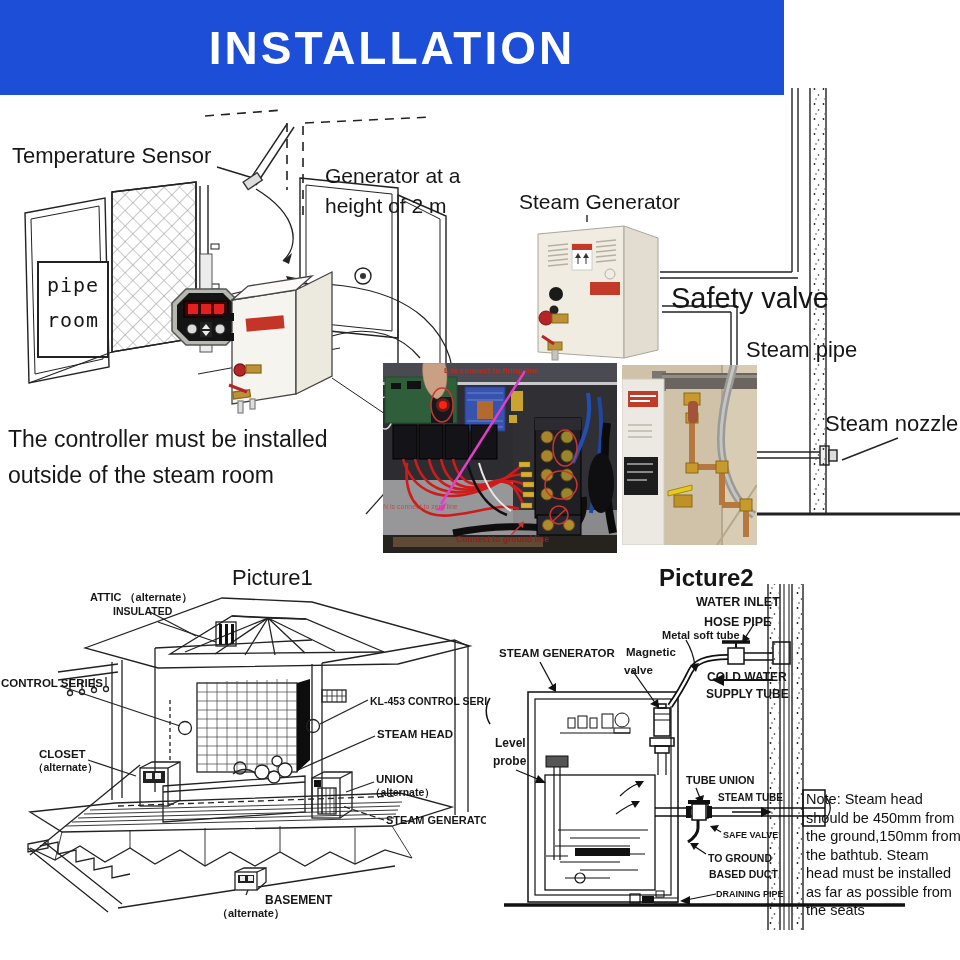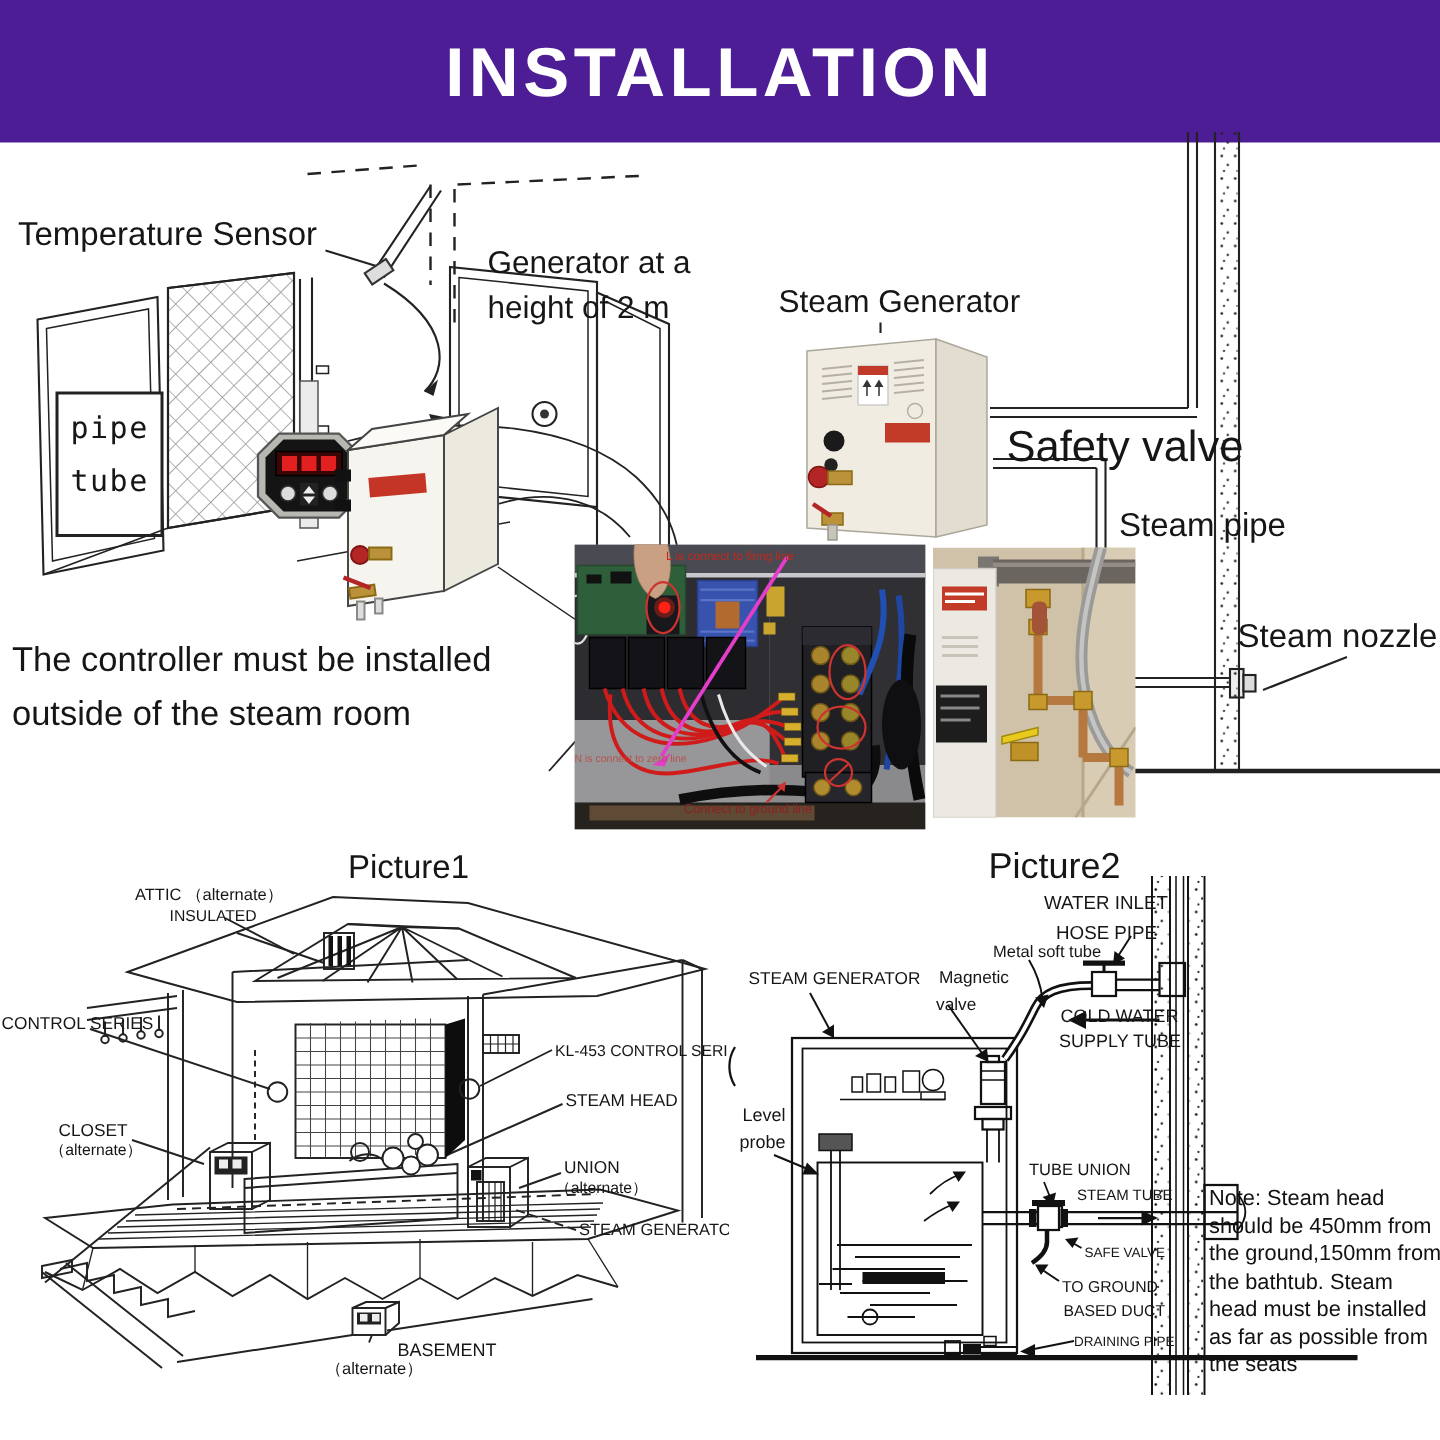--- a/index.html
+++ b/index.html
@@ -1,24 +1,24 @@
 <!DOCTYPE html>
 <html><head>
 <meta charset="utf-8">
 <style>
   html,body{margin:0;padding:0;background:#fff;}
   #app{position:relative;width:960px;height:960px;background:#ffffff;overflow:hidden;
        font-family:"Liberation Sans",sans-serif;color:#161616;}
   .abs{position:absolute;}
   .lbl{position:absolute;white-space:nowrap;color:#161616;line-height:1.15;}
-  .banner{position:absolute;left:0;top:0;width:960px;height:95px;background:#4c1d95;
+  .banner{position:absolute;left:0;top:0;width:784px;height:95px;background:#1d4ed8;
           display:flex;align-items:center;justify-content:center;}
   .banner .t{color:#fff;font-size:46px;font-weight:bold;letter-spacing:3px;}
   .mono{font-family:"DejaVu Sans Mono","Liberation Mono",monospace;}
-  .b{font-weight:normal;}
+  .b{font-weight:bold;}
   svg{position:absolute;display:block;}
   .note{position:absolute;left:806px;top:790px;width:158px;font-size:14.5px;
         line-height:18.5px;white-space:normal;color:#111;}
   .clip{overflow:hidden;}
 </style>
 </head>
 <body>
 
 <div id="app">
 
@@ -475,21 +475,21 @@
   </svg>
 
   <div class="lbl" style="left:12px;top:143px;font-size:22px;z-index:3;">Temperature Sensor</div>
 
   <div class="lbl" style="left:325px;top:161px;font-size:21px;line-height:30px;z-index:3;">
     <div>Generator at a</div>
     <div>height of 2 m</div>
   </div>
 
   <div class="lbl mono" style="left:47px;top:274px;font-size:20px;letter-spacing:1px;z-index:3;">pipe</div>
-  <div class="lbl mono" style="left:47px;top:309px;font-size:20px;letter-spacing:1px;z-index:3;">tube</div>
+  <div class="lbl mono" style="left:47px;top:309px;font-size:20px;letter-spacing:1px;z-index:3;">room</div>
 
   <div class="lbl" style="left:8px;top:421px;font-size:23px;line-height:36px;z-index:3;">
     <div>The controller must be installed</div>
     <div>outside of the steam room</div>
   </div>
 
   <div class="lbl" style="left:519px;top:190px;font-size:21px;z-index:3;">Steam Generator</div>
   <div class="lbl" style="left:628px;top:282px;font-size:29px;z-index:3;margin-left:43px;">Safety valve</div>
   <div class="lbl" style="left:746px;top:337px;font-size:22px;z-index:3;">Steam pipe</div>
   <div class="lbl" style="left:825px;top:411px;font-size:22px;z-index:3;">Steam nozzle</div>

